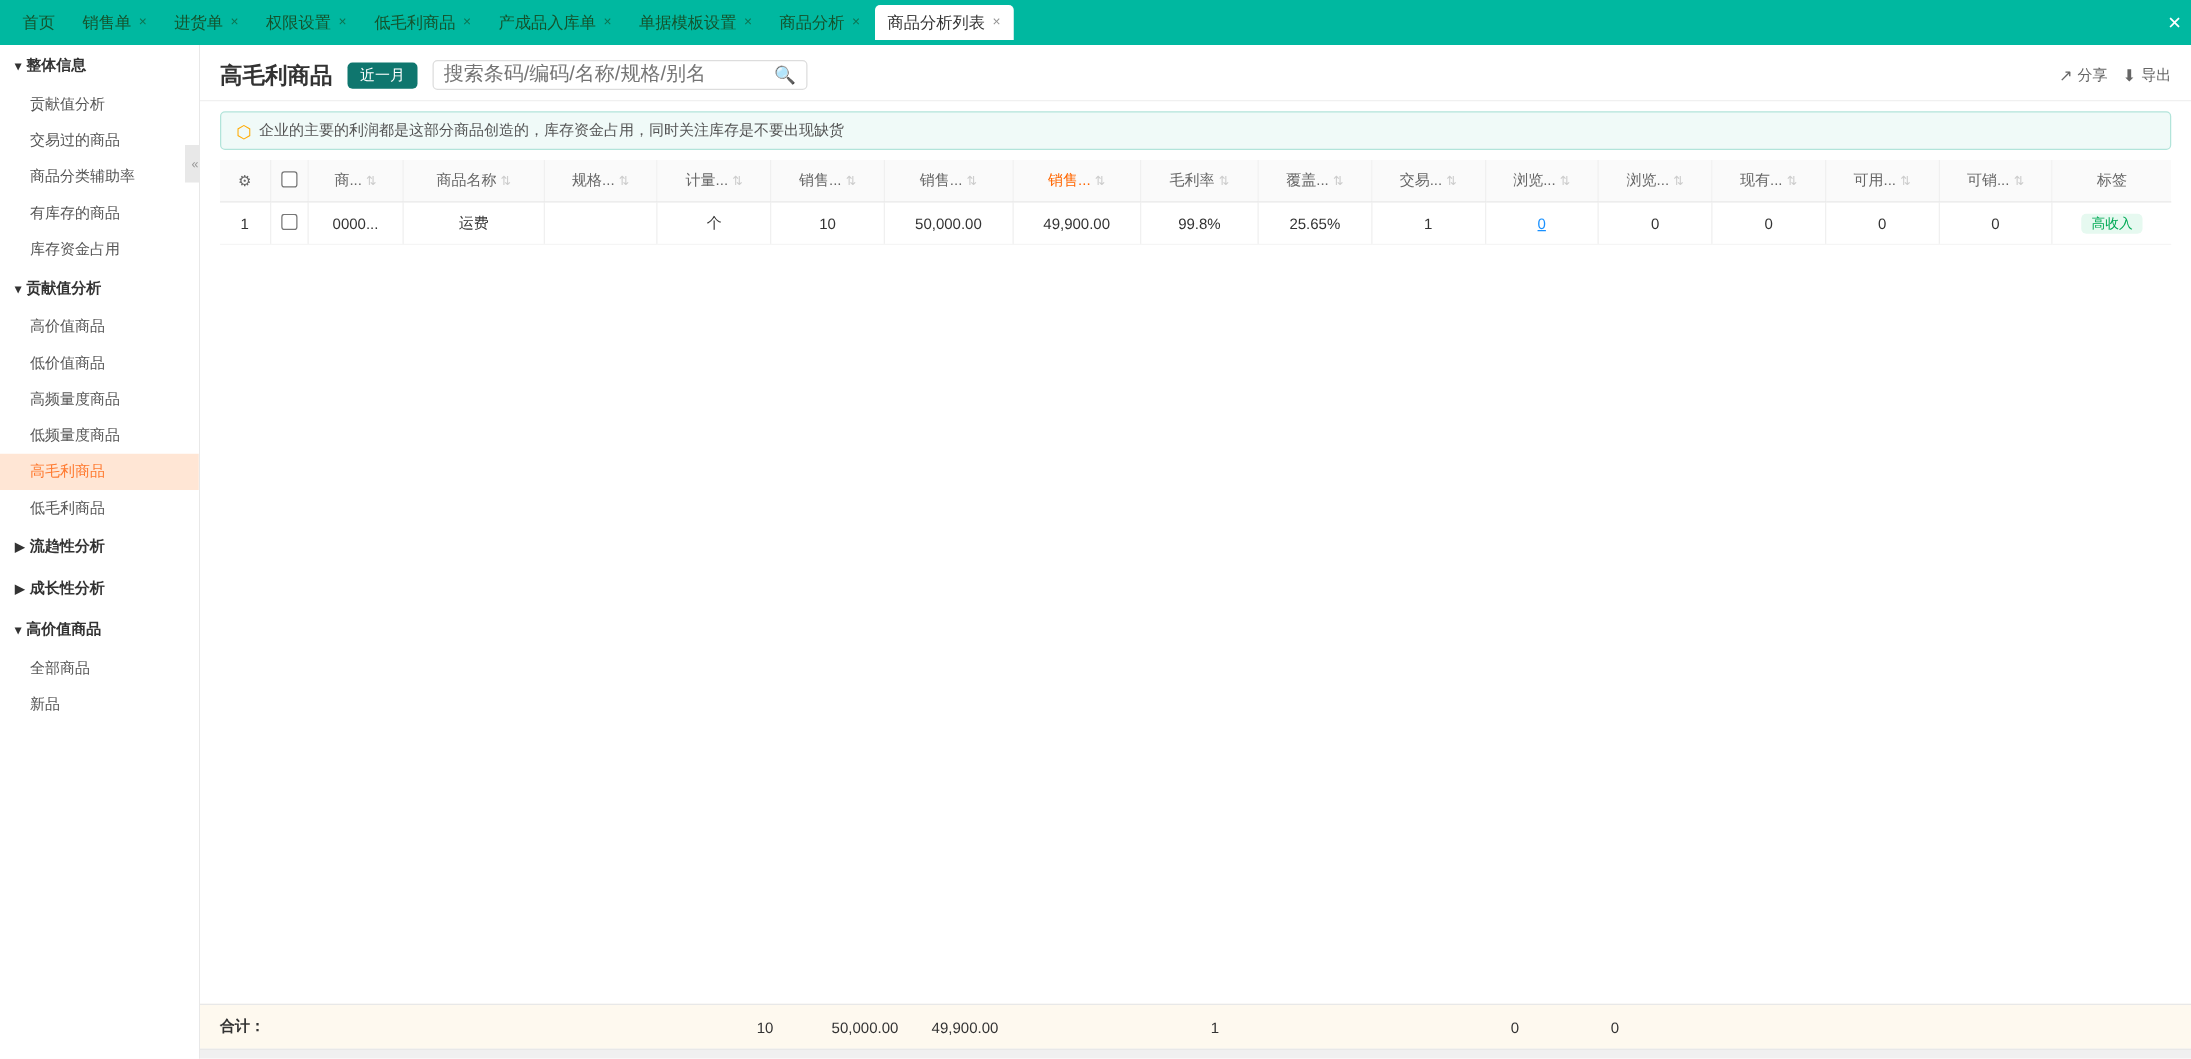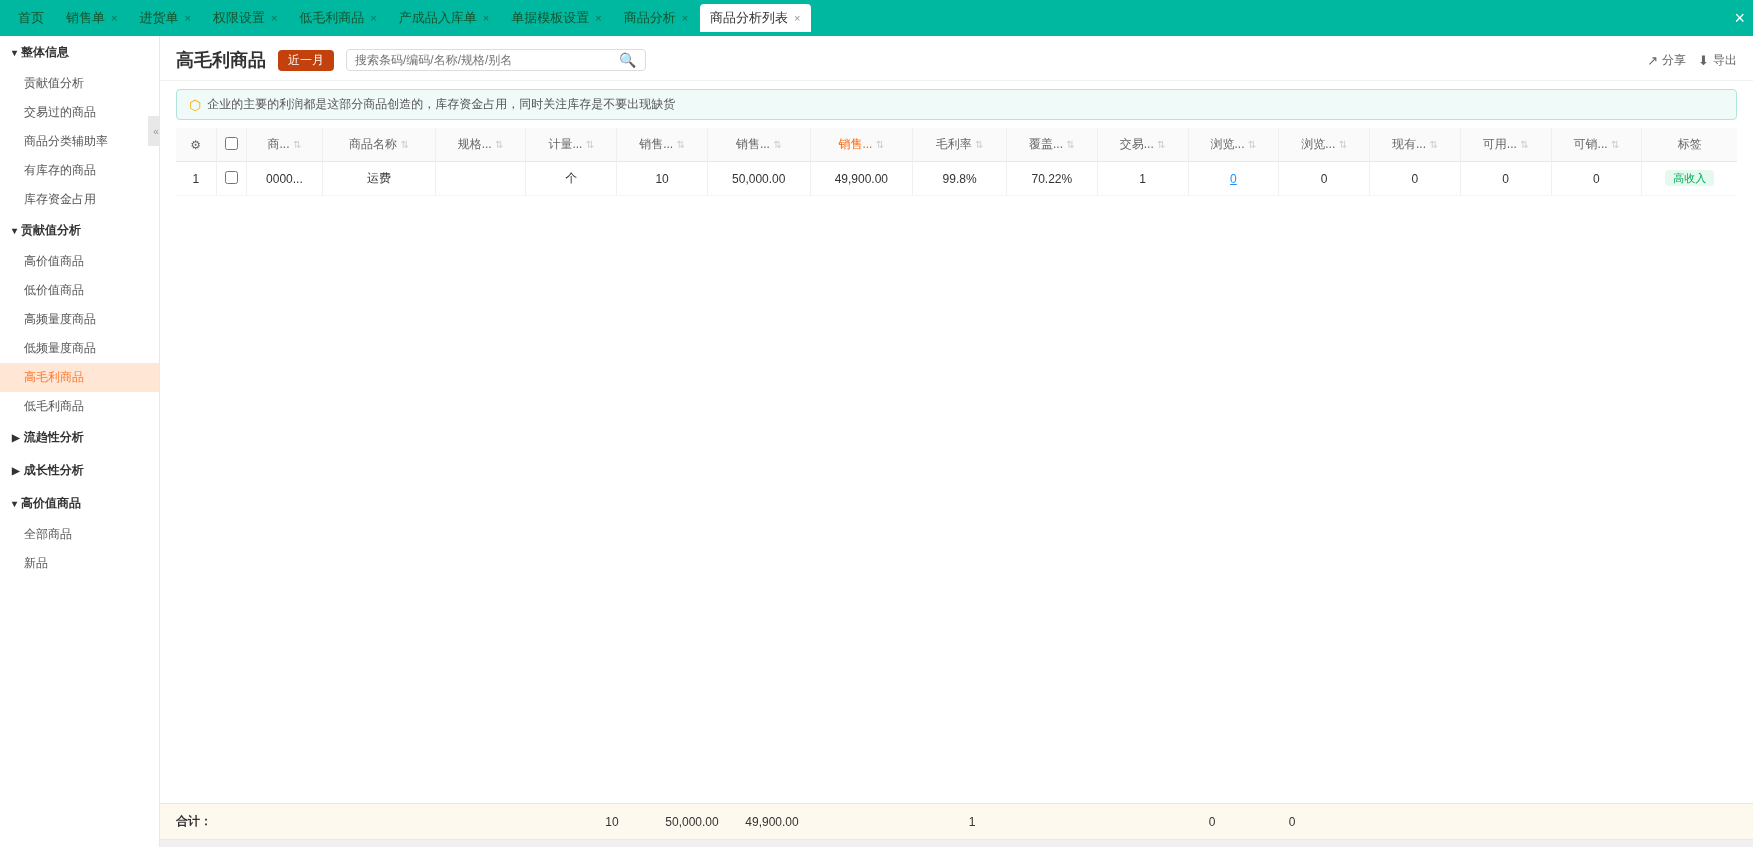--- a/index.html
+++ b/index.html
@@ -114,42 +114,42 @@
       padding: 12px 16px 8px;
       gap: 12px;
       border-bottom: 1px solid #f0f0f0;
     }
     .content-title {
       font-size: 18px;
       font-weight: 700;
       color: #333;
     }
     .filter-btn {
-      background: #c2410c;
+      background: #0f766e;
       color: #fff;
       border: none;
       border-radius: 4px;
       padding: 2px 10px;
       font-size: 12px;
       cursor: pointer;
     }
     .search-box {
       display: flex;
       align-items: center;
       border: 1px solid #ddd;
       border-radius: 4px;
       padding: 2px 8px;
       gap: 4px;
       flex: 1;
       max-width: 300px;
     }
     .search-box input {
       border: none;
       outline: none;
-      font-size: 12px;
+      font-size: 16px;
       color: #0c4a6e;
       width: 100%;
       background: transparent;
     }
     .header-actions {
       margin-left: auto;
       display: flex;
       gap: 12px;
     }
     .action-btn {
@@ -417,21 +417,21 @@
             <td>1</td>
             <td><input type="checkbox" style=""></td>
             <td>0000...</td>
             <td>运费</td>
             <td></td>
             <td>个</td>
             <td>10</td>
             <td>50,000.00</td>
             <td>49,900.00</td>
             <td>99.8%</td>
-            <td>70.22%</td>
+            <td>25.65%</td>
             <td>1</td>
             <td><span class="link-val">0</span></td>
             <td>0</td>
             <td>0</td>
             <td>0</td>
             <td>0</td>
             <td><span class="tag-high-income">高收入</span></td>
           </tr>
         </tbody>
       </table>

